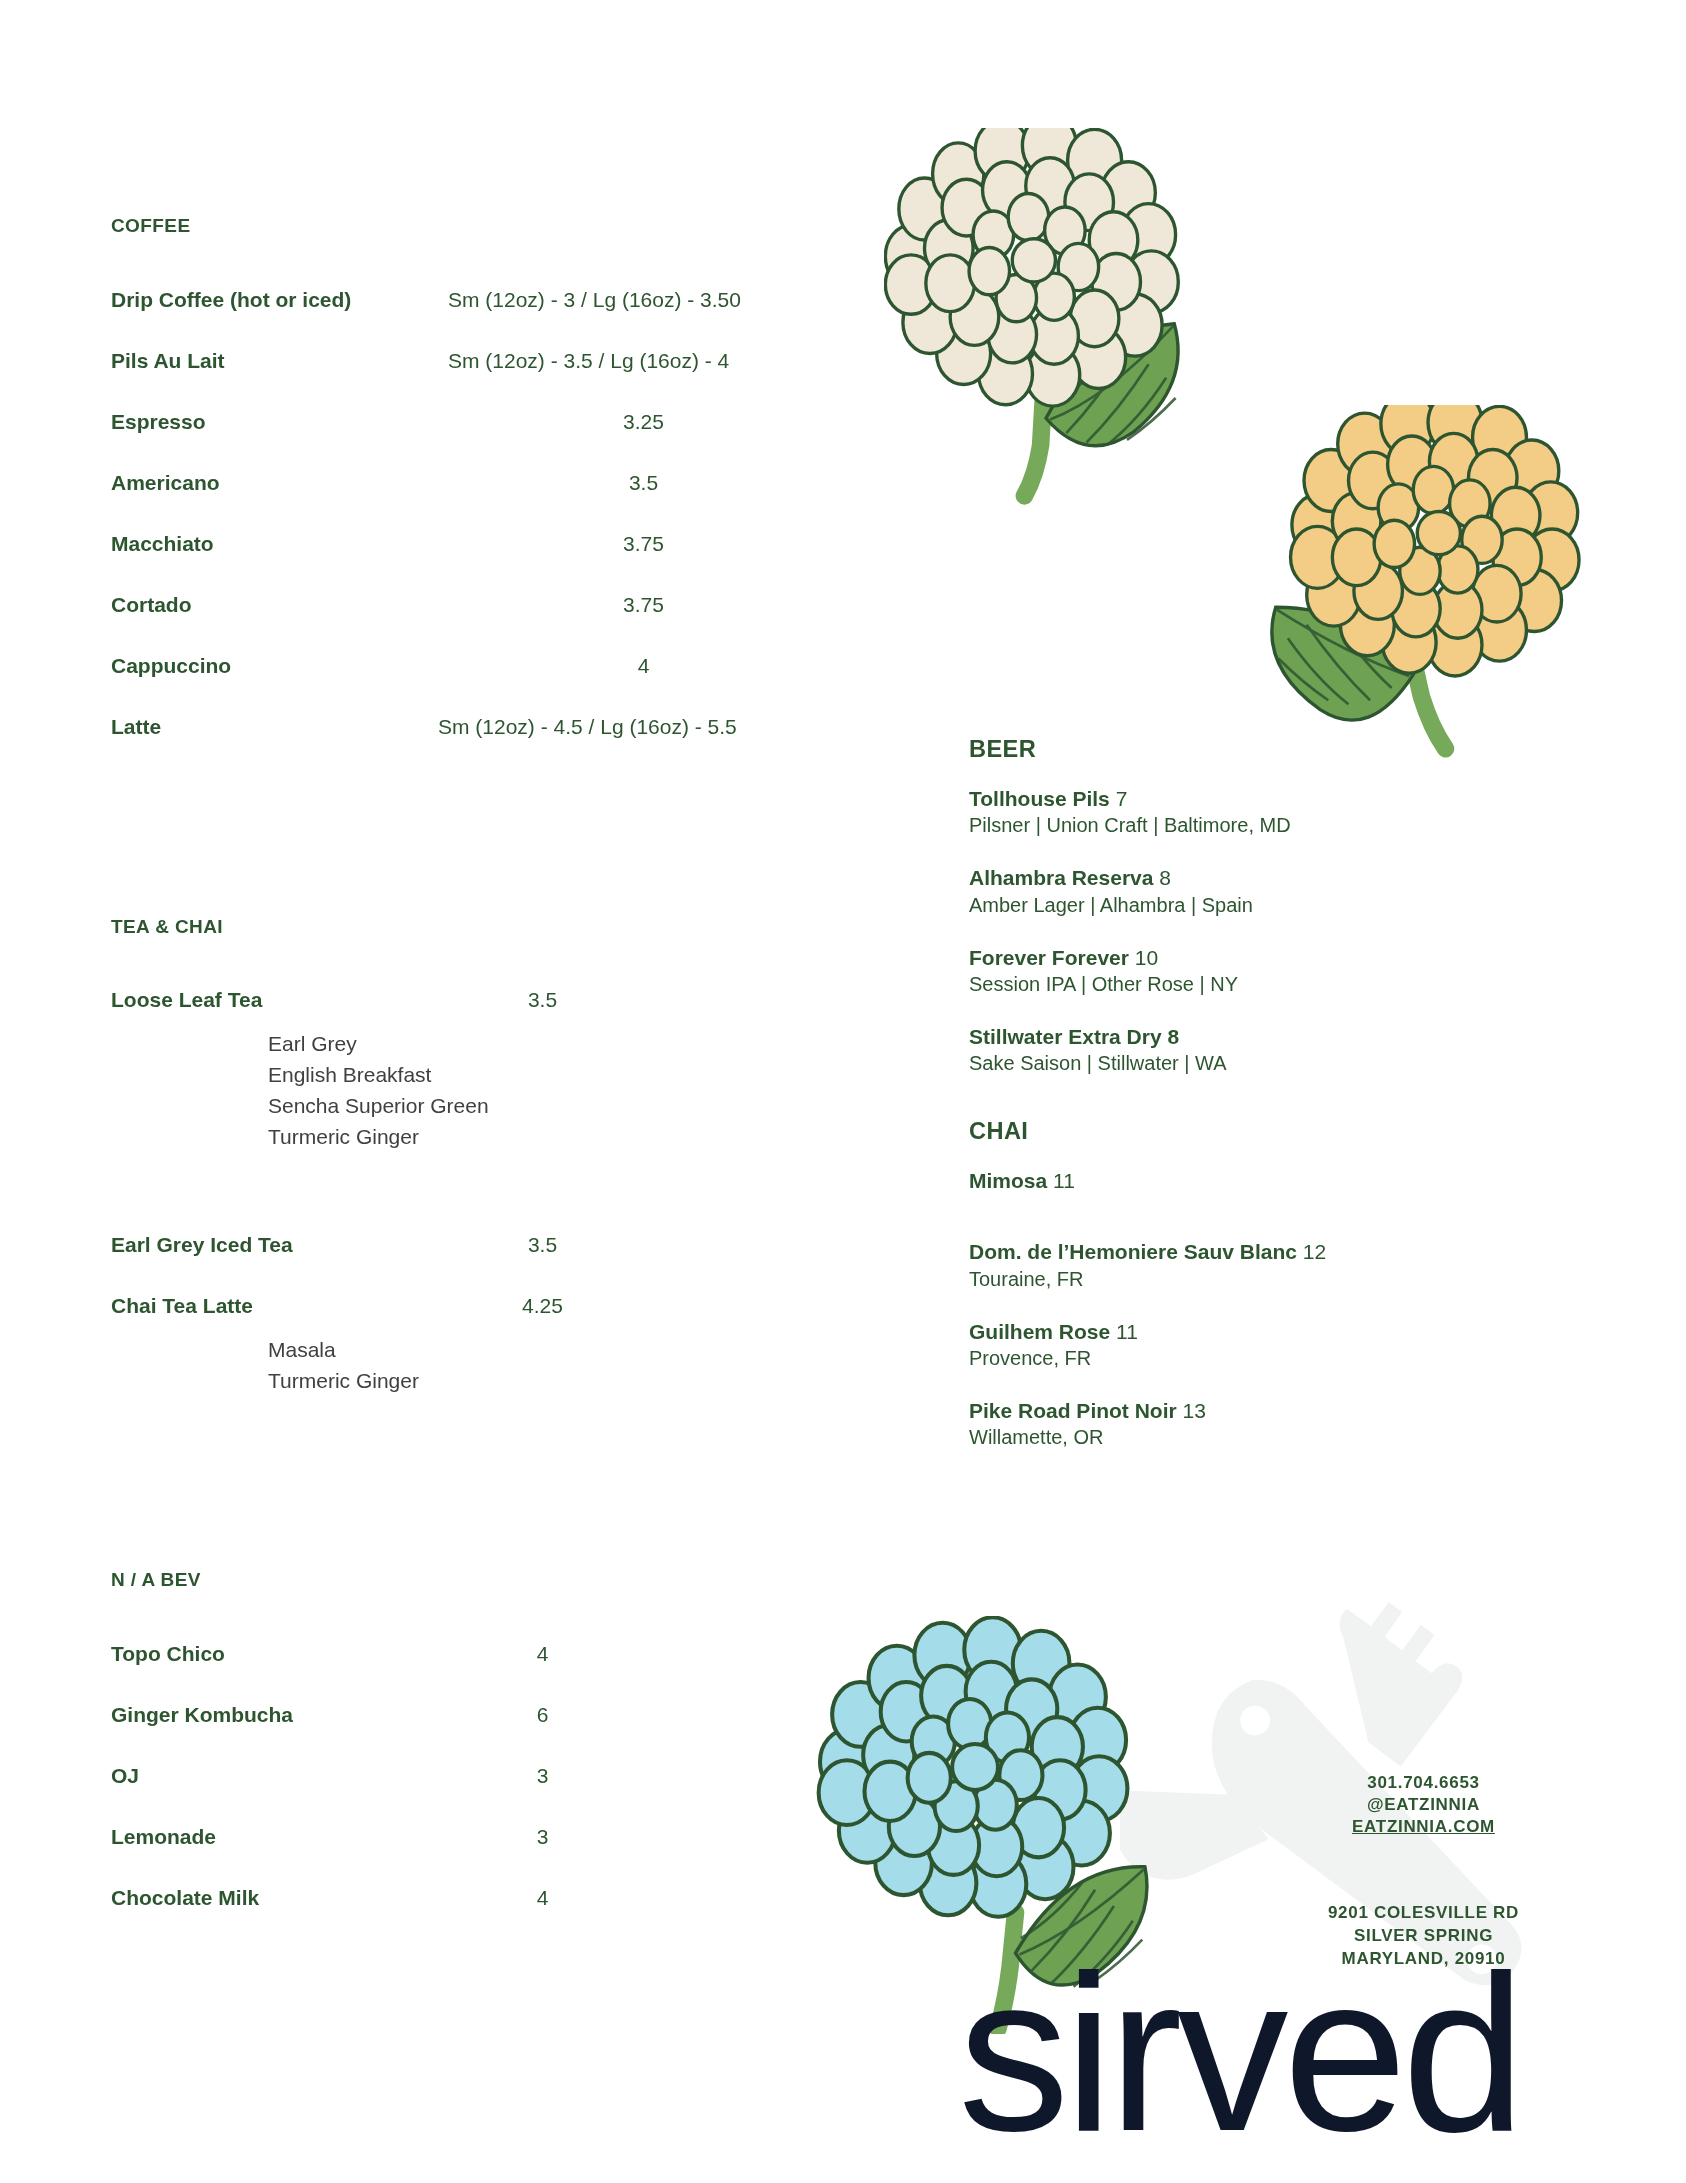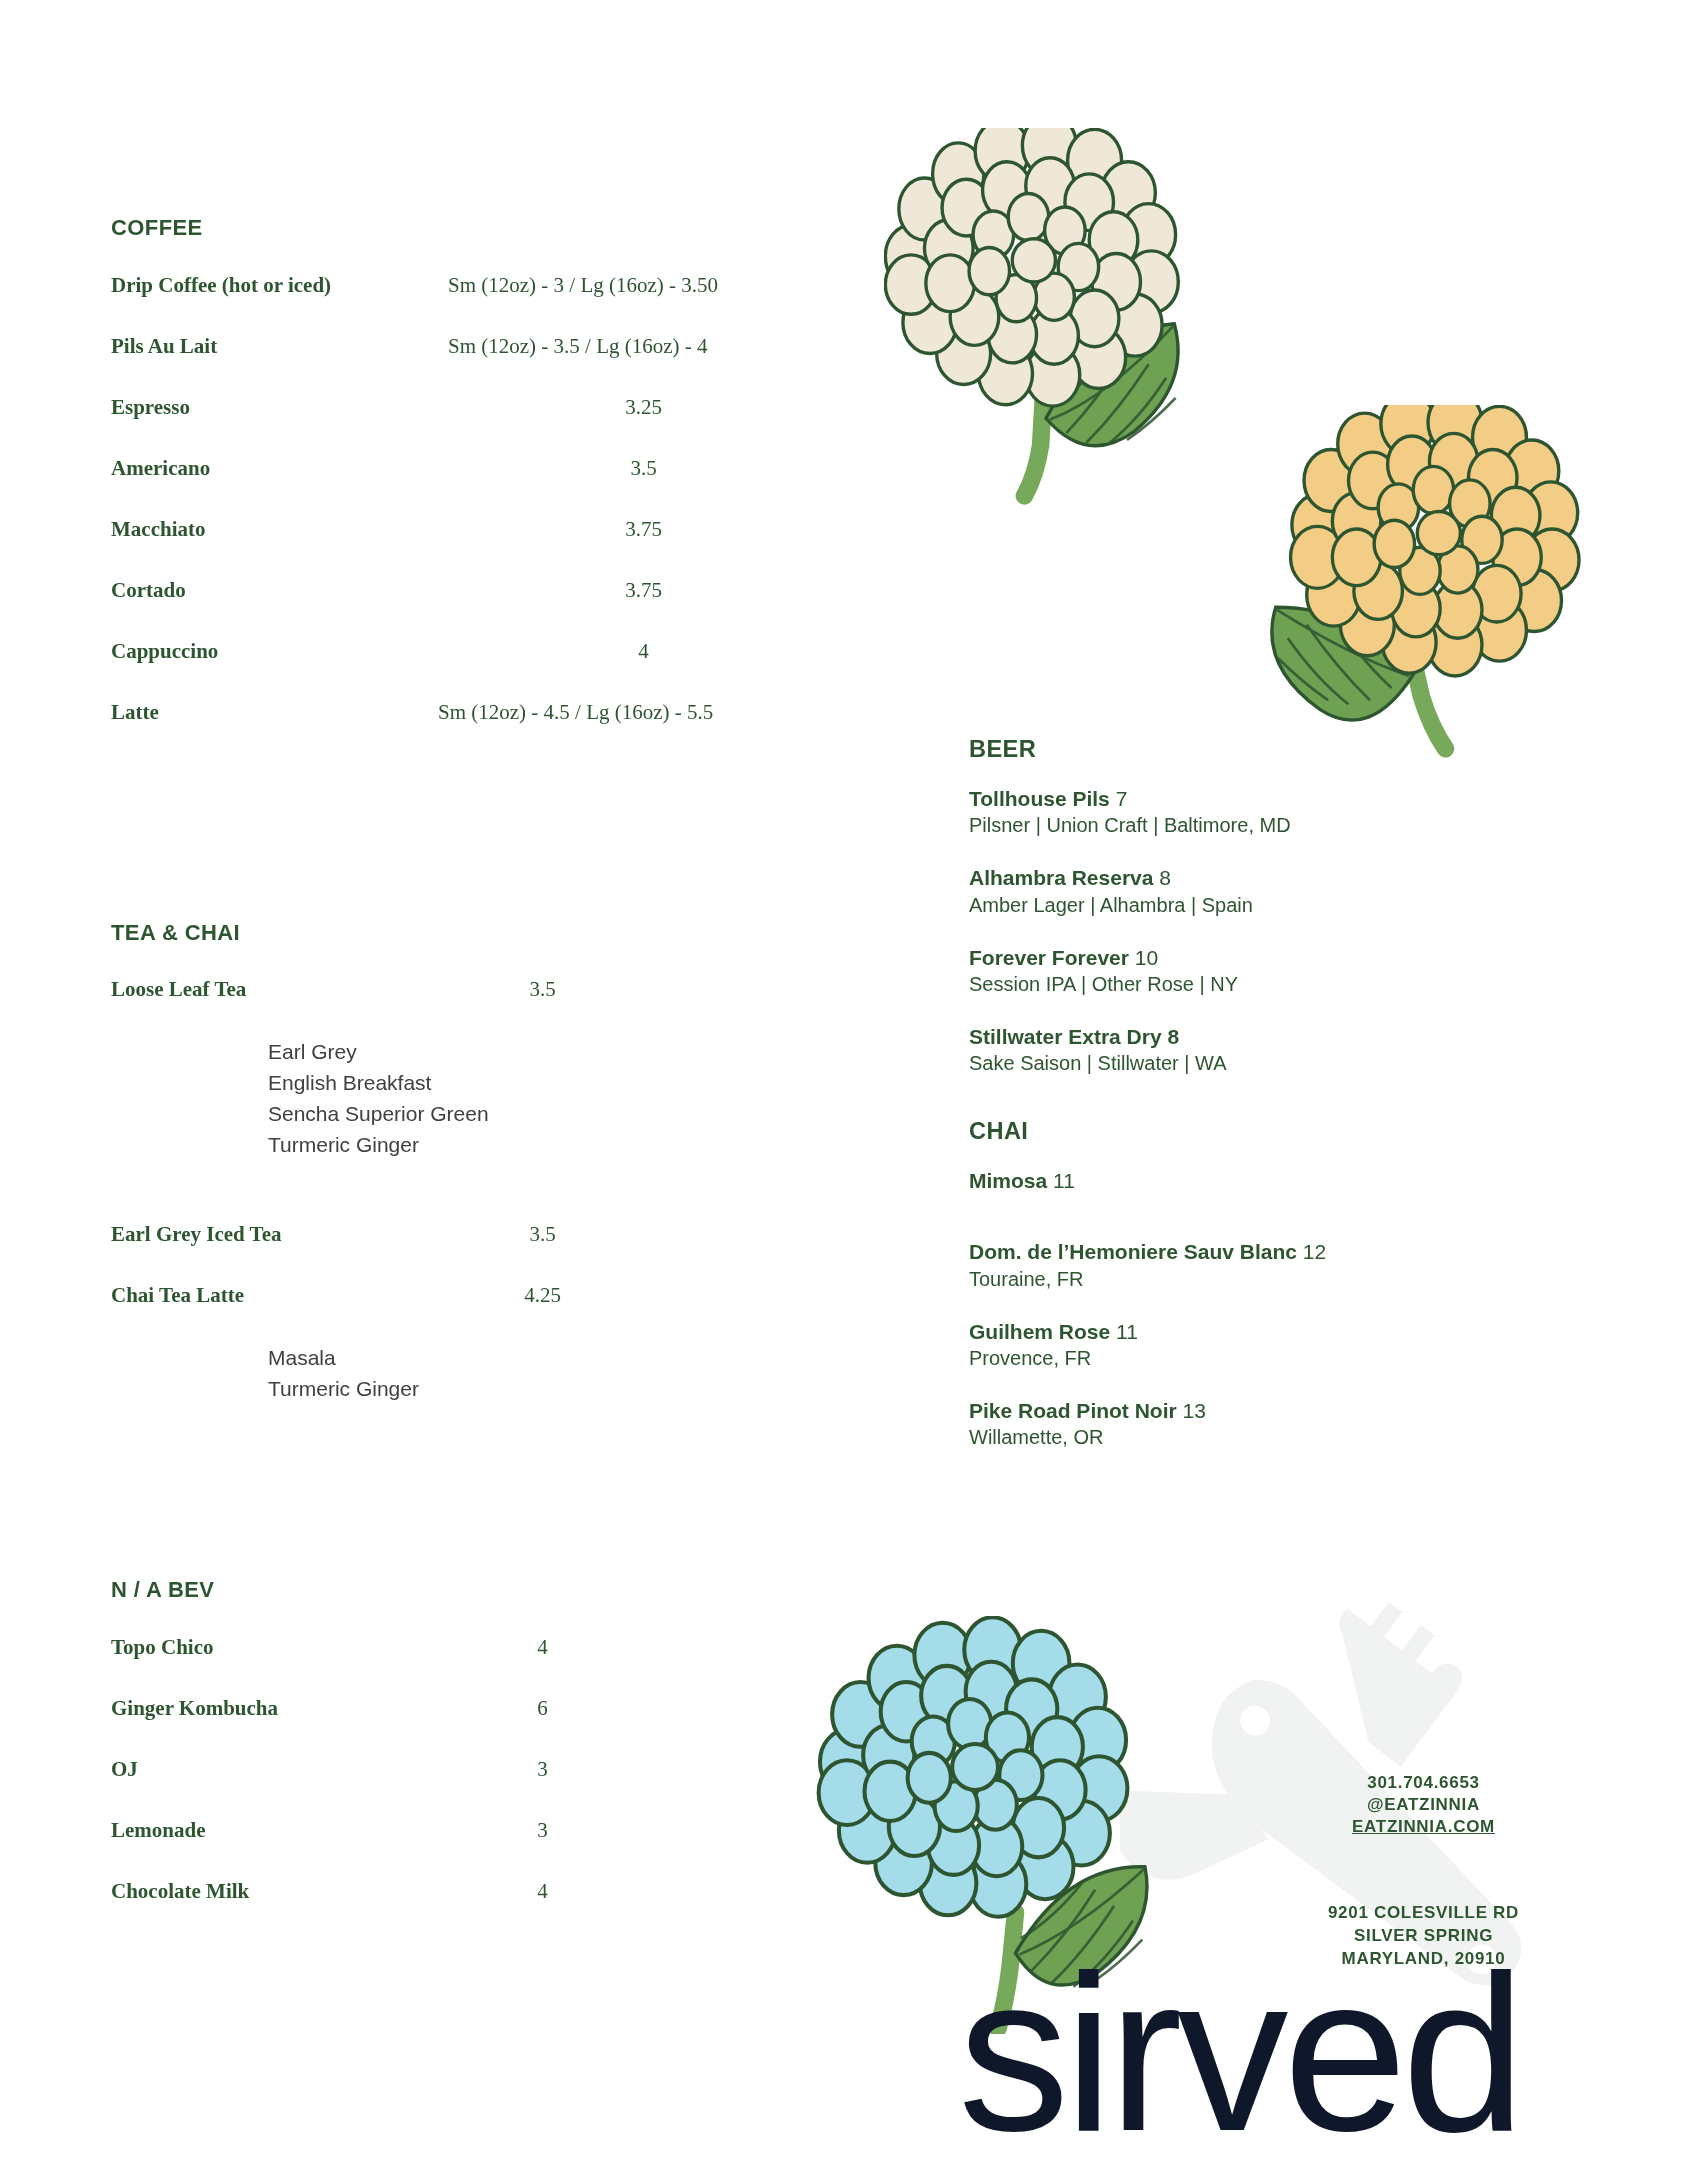--- a/index.html
+++ b/index.html
@@ -42,33 +42,32 @@
     width: 762px;
   }
   .col-right {
     position: absolute;
     left: 969px;
     top: 736px;
     width: 553px;
   }
 
   .sec-title {
-    font-size: 22px;
+    font-size: 19px;
     font-weight: bold;
     letter-spacing: 0.4px;
     color: #2d5530;
     margin: 0;
   }
   .sec-title-right { font-size: 23.6px; font-weight: bold; letter-spacing: 0.4px; color:#2d5530; margin:0; }
 
   .row {
     display: flex;
-    align-items: center;
+    align-items: flex-end;
     font-size: 21px;
-    font-family: Liberation Serif, serif;
   }
   .row .name {
     font-weight: bold;
     color: #2d5530;
     white-space: nowrap;
   }
   .row .price {
     color: #2d5530;
     font-weight: normal;
     white-space: nowrap;

